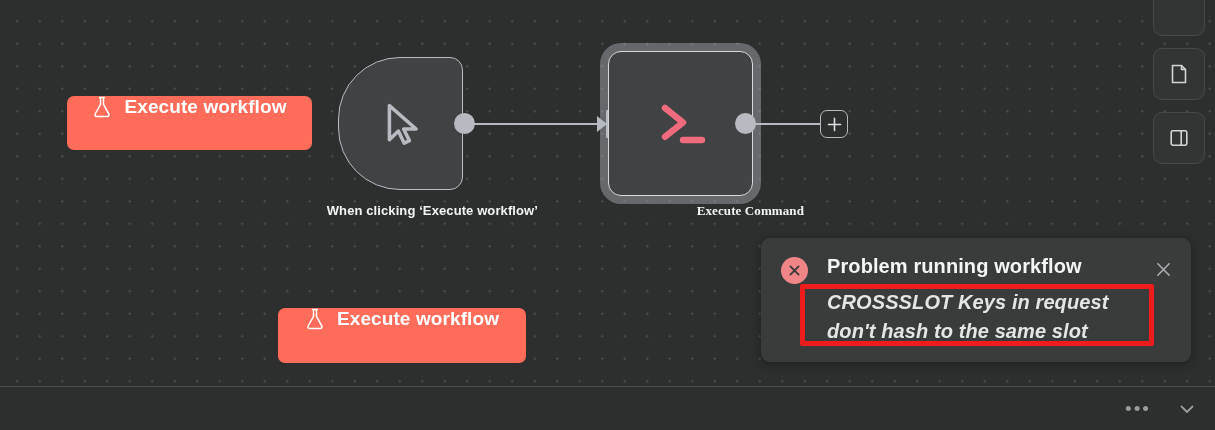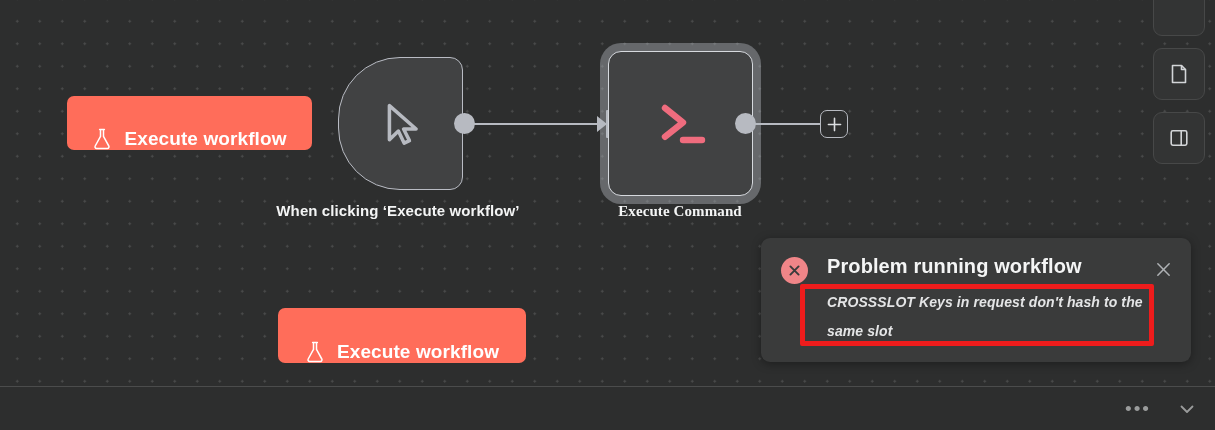--- a/index.html
+++ b/index.html
@@ -16,38 +16,38 @@
     position:absolute; left:0; top:0; width:1215px; height:386px;
     background-color:#2d2e2e;
     background-image:radial-gradient(circle, #4a4b4b 1.1px, transparent 1.2px);
     background-size:22.5px 22.5px;
     background-position:6px 10px;
   }
 
   
   .exec-btn{
     position:absolute;
-    display:flex; align-items:flex-end; justify-content:center; gap:12px;
+    display:flex; align-items:flex-start; justify-content:center; gap:12px;
     background:#ff6d5a;
     color:#ffffff;
     border:none; border-radius:7px;
     font-size:19px; font-weight:bold;
     font-family:"Liberation Sans", sans-serif;
     cursor:pointer;
     letter-spacing:.1px;
     white-space:nowrap;
   }
   #exec-btn-top{ left:67px; top:96px; width:245px; height:54px; }
   #exec-btn-bottom{ left:278px; top:308px; width:248px; height:55px; }
   .flask-ico{ width:20px; height:22px; display:block; flex:0 0 auto; }
 
   
   .node-label{
     position:absolute; color:#f3f4f4; font-weight:bold;
-    font-size:15px; line-height:26px; text-align:center;
+    font-size:13px; line-height:26px; text-align:right;
     letter-spacing:.1px;
   }
   #trigger-label{ left:258px; top:198px; width:280px; }
   #command-label{ left:556px; top:198px; width:248px;font-family:Liberation Serif, serif; }
 
   
   #trigger-node{
     position:absolute; left:338px; top:57px; width:125px; height:133px;
     background:#414243;
     border:1.5px solid #b9bcc4;
@@ -119,21 +119,21 @@
     position:absolute; left:66px; top:17px;
     color:#f4f5f5; font-size:20px; font-weight:bold; letter-spacing:.1px;
   }
   #toast-close{
     position:absolute; right:17px; top:20px; width:22px; height:22px;
     display:flex; align-items:center; justify-content:center; cursor:pointer;
   }
   .x-ico{ width:17px; height:17px; display:block; }
   #toast-message{
     position:absolute; left:66px; top:50px; width:330px;
-    color:#e4e5e6; font-size:14px; font-style:italic; font-weight:bold;
+    color:#e4e5e6; font-size:20px; font-style:italic; font-weight:bold;
     line-height:29px; letter-spacing:.1px;
   }
   
   #annotation-box{
     position:absolute; left:800px; top:284px; width:354px; height:62px;
     border:5px solid #ee1c1c; border-radius:2px; pointer-events:none;
   }
 
   
   #bottom-bar{

